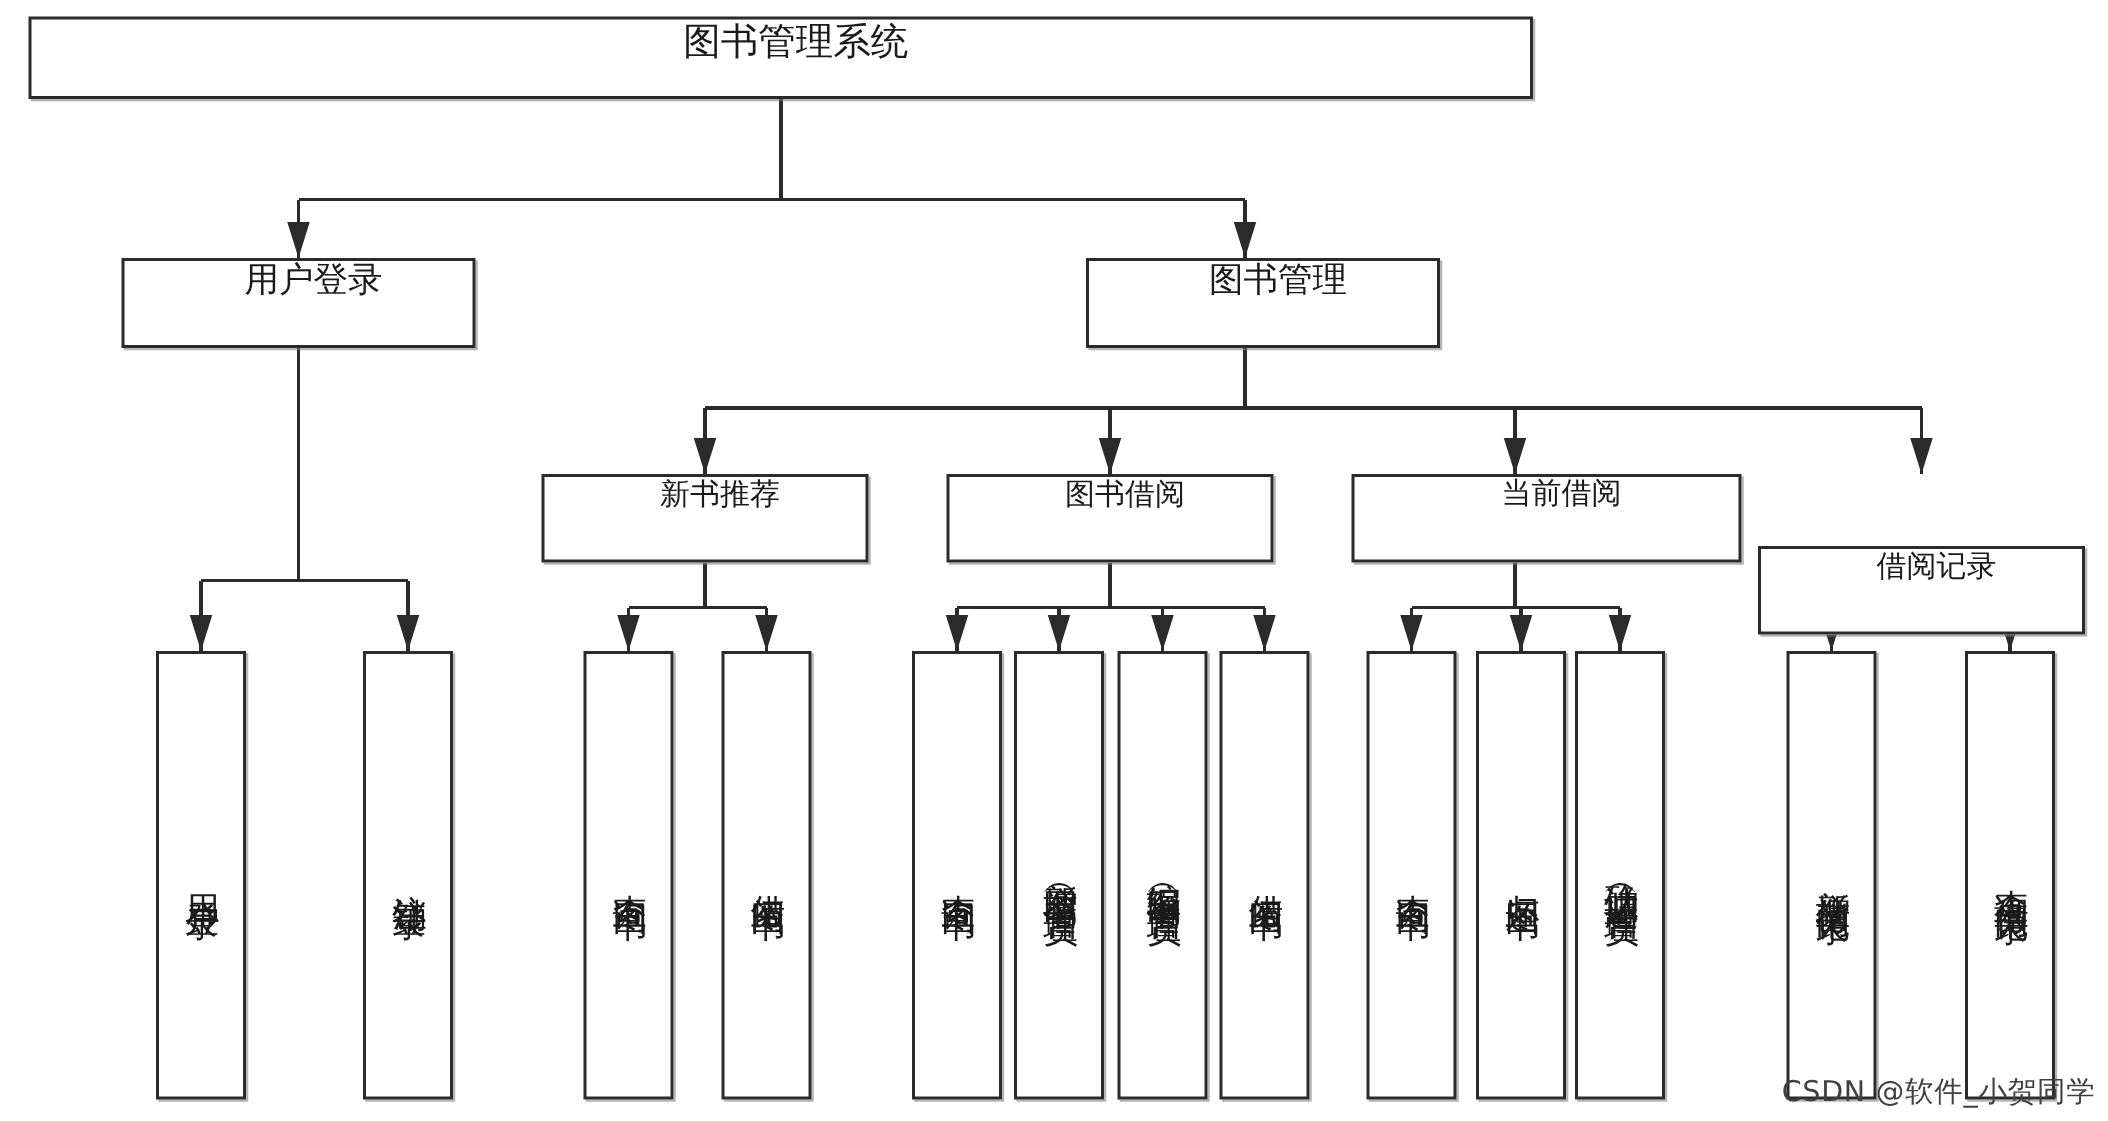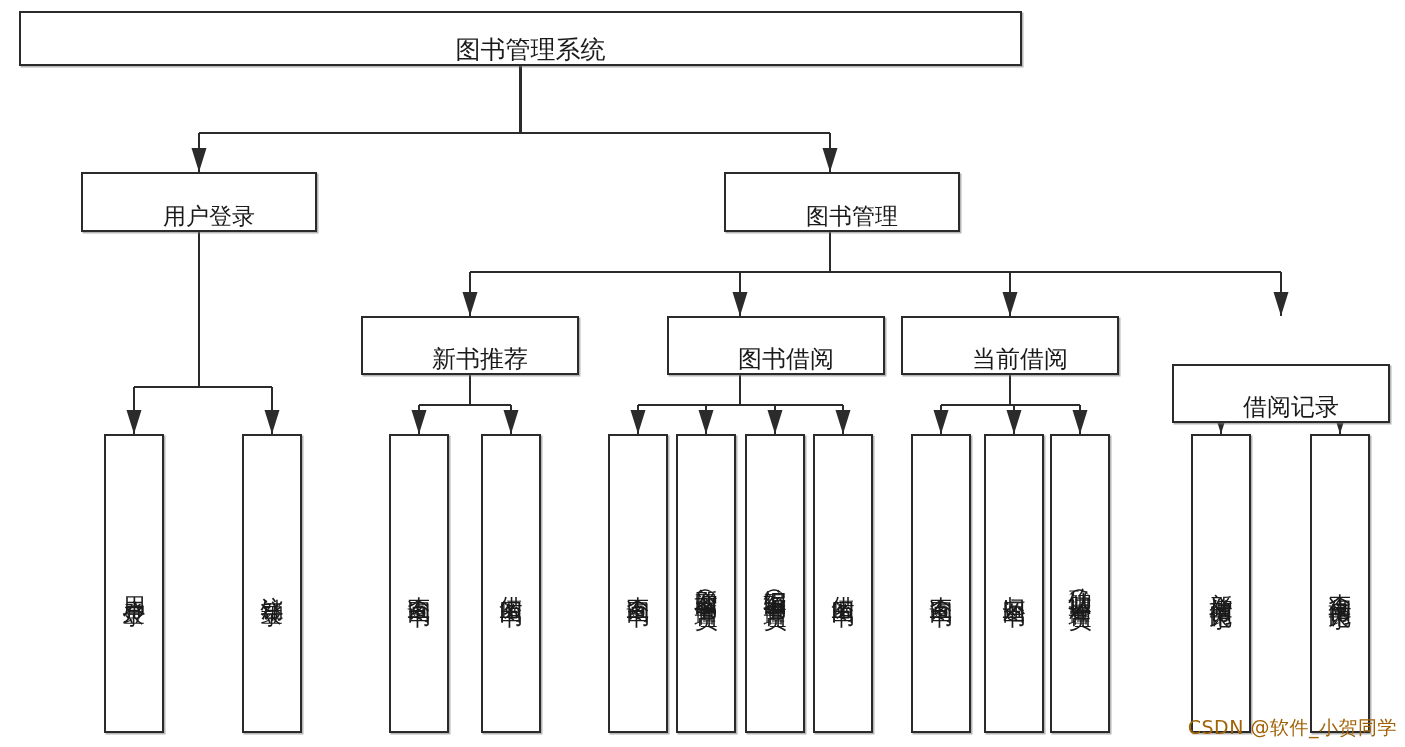--- a/index.html
+++ b/index.html
@@ -26,35 +26,35 @@
     height: 747px;
     pointer-events: none;
   }
   .node {
     position: absolute;
     box-sizing: border-box;
     background: #ffffff;
     border: 2px solid #2b2b2b;
     box-shadow: 1.5px 1.5px 0 0 rgba(120,120,120,0.55);
     display: flex;
-    align-items: flex-end;
+    align-items: flex-start;
     justify-content: center;
     z-index: 3;
     padding-left: 20px;
   }
   .node-label {
     color: #1a1a1a;
     text-align: center;
     line-height: 1.18;
     white-space: nowrap;
   }
   
   .node-root .node-label { font-size: 25px; }
   .node-l1 .node-label   { font-size: 23px; }
-  .node-l2 .node-label   { font-size: 24px; }
+  .node-l2 .node-label   { font-size: 20px; }
 
   
   .node-leaf {
     align-items: center;
     justify-content: center;
     padding: 4px 0;
   }
   .node-leaf .node-label {
     font-size: 23px;
     writing-mode: vertical-rl;
@@ -62,21 +62,21 @@
     letter-spacing: 3px;
     line-height: 1;
     white-space: normal;
     max-height: 100%;
   }
   #watermark {
     position: absolute;
     right: 8px;
     bottom: 6px;
     font-size: 19px;
-    color: #a16207;
+    color: #404040;
     letter-spacing: 0.5px;
     z-index: 6;
     white-space: nowrap;
     font-family: "DejaVu Sans", "Liberation Sans", sans-serif;
   }
 </style>
 </head>
 <body>
 
 <div id="diagram-root">
@@ -142,24 +142,24 @@
       </div>
       <div class="node node-l1" style="left: 81px; top: 172px; width: 236px; height: 60px;">
         <span class="node-label">用户登录</span>
       </div>
       <div class="node node-l1" style="left: 712px; top: 172px; width: 236px; height: 60px; margin-left: 12px;">
         <span class="node-label">图书管理</span>
       </div>
       <div class="node node-l2" style="left: 361px; top: 316px; width: 218px; height: 59px;">
         <span class="node-label">新书推荐</span>
       </div>
-      <div class="node node-l2" style="left: 631px; top: 316px; width: 218px; height: 59px; margin-left: 36px;">
+      <div class="node node-l2" style="left: 631px; top: 316px; width: 218px; height: 59px;">
         <span class="node-label">图书借阅</span>
       </div>
-      <div class="node node-l2" style="left: 901px; top: 316px; width: 218px; height: 59px; font-family: Liberation Serif, serif;">
+      <div class="node node-l2" style="left: 901px; top: 316px; width: 260px; height: 59px; font-family: Liberation Serif, serif;">
         <span class="node-label">当前借阅</span>
       </div>
       <div class="node node-l2" style="left: 1172px; top: 316px; width: 218px; height: 59px; margin-top: 48px;">
         <span class="node-label">借阅记录</span>
       </div>
       <div class="node node-leaf" style="left: 104px; top: 434px; width: 60px; height: 299px;">
         <span class="node-label">用户登录</span>
       </div>
       <div class="node node-leaf" style="left: 242px; top: 434px; width: 60px; height: 299px;">
         <span class="node-label">注销登录</span>

